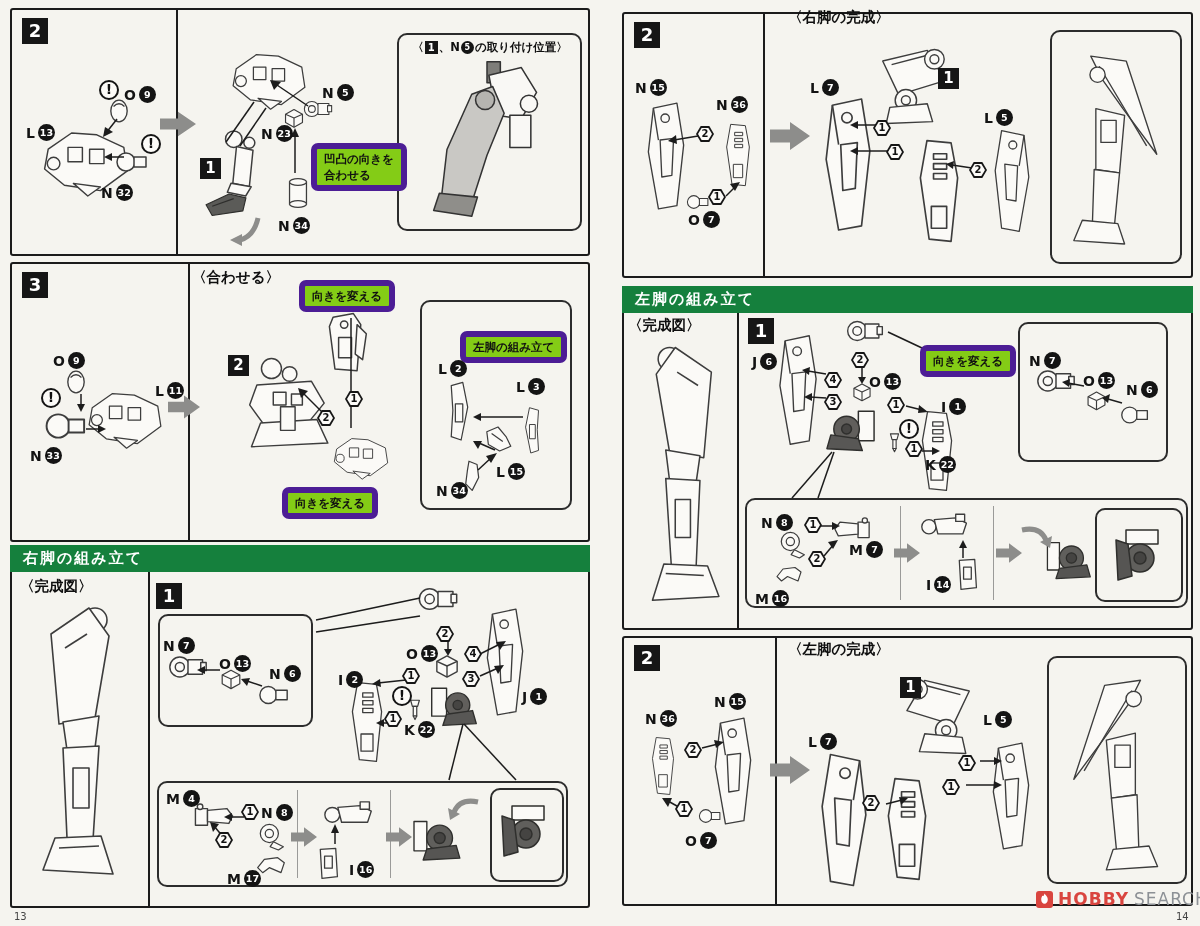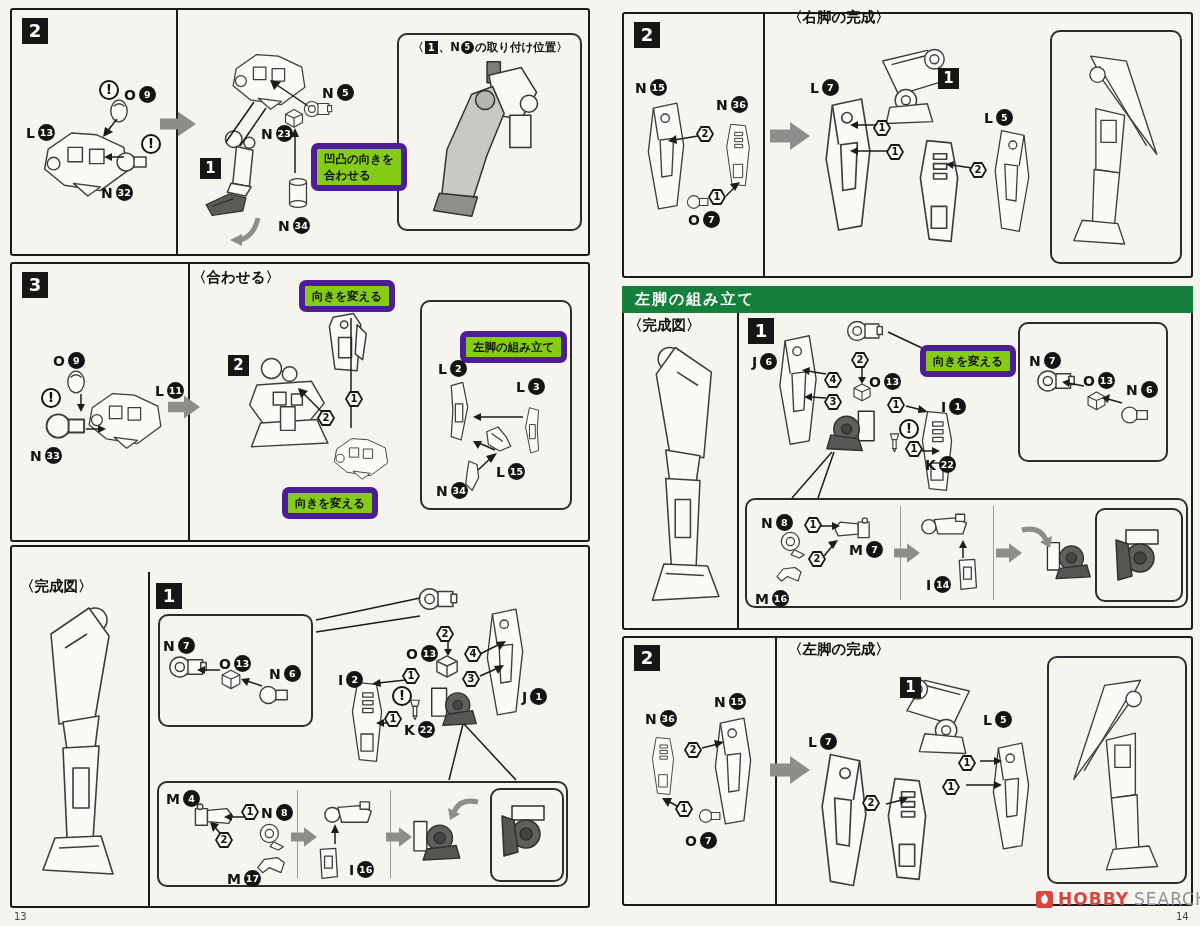--- a/index.html
+++ b/index.html
@@ -198,20 +198,21 @@
     <polygon points="20,70 62,66 68,86 16,88"></polygon>
   </g>
 </defs>
 </svg>
 
 <div class="pg">
 
   <div class="bx" style="left:10px;top:8px;width:580px;height:248px"></div>
   <div class="bx" style="left:10px;top:262px;width:580px;height:280px"></div>
   <div class="bx" style="left:10px;top:545px;width:580px;height:363px"></div>
+  <div class="hdr" style="left:10px;top:545px;width:580px"><span>右脚の組み立て</span></div>
 
   <div class="bx" style="left:622px;top:12px;width:571px;height:266px"></div>
   <div class="bx" style="left:622px;top:286px;width:571px;height:344px"></div>
   <div class="hdr" style="left:622px;top:286px;width:571px"><span>左脚の組み立て</span></div>
   <div class="bx" style="left:622px;top:636px;width:571px;height:270px"></div>
 
   <div class="vd" style="left:176px;top:10px;height:244px"></div>
   <div class="vd" style="left:188px;top:264px;height:276px"></div>
   <div class="vd" style="left:148px;top:572px;height:334px"></div>
   <div class="vd" style="left:763px;top:14px;height:262px"></div>

